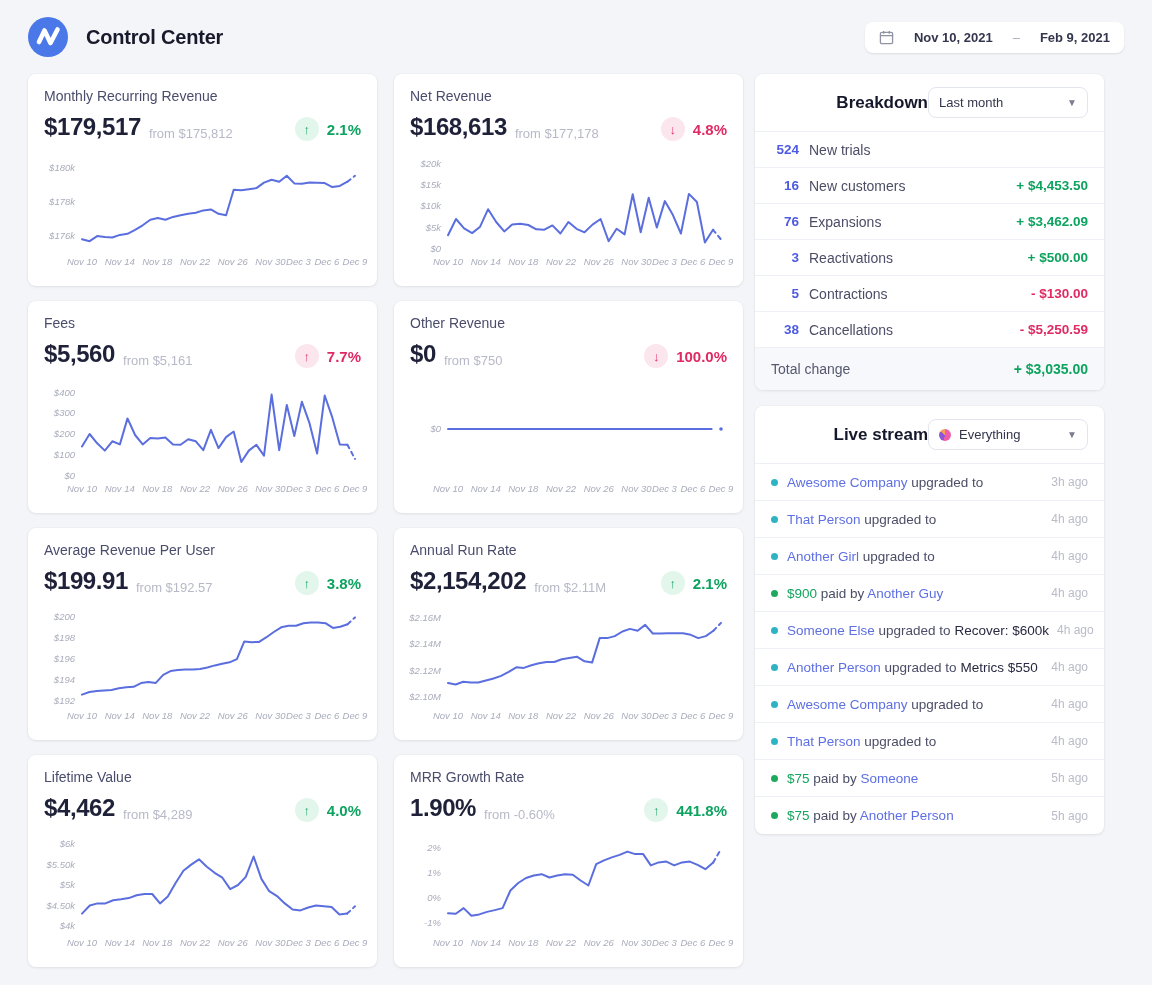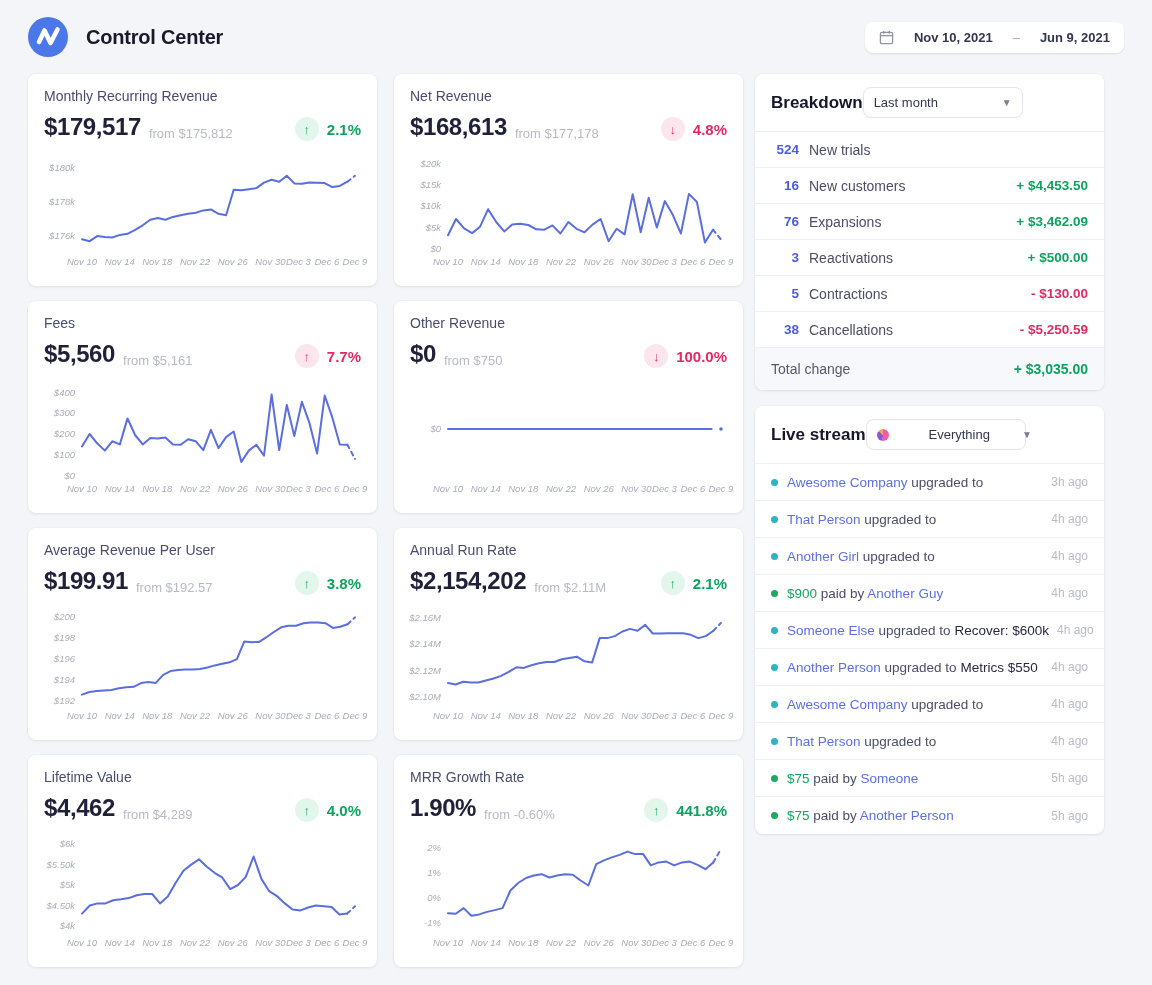--- a/index.html
+++ b/index.html
@@ -42,25 +42,25 @@
   .tone-green .badge-circle { background:#e3f6ec; color:#16a368; }
   .tone-green .change-pct { color:#0da35f; }
   .tone-red .badge-circle { background:#fce6ee; color:#e33069; }
   .tone-red .change-pct { color:#e02a63; }
   .chart-box { margin-top:4px;font-style:italic; }
   .chart-box svg { overflow:visible; display:block; }
   .tick { font-size:9.5px; fill:#a9acbb; font-family:"Liberation Sans", sans-serif; }
 
   
   .panel { background:#fff; border-radius:8px; box-shadow:0 1px 3px rgba(25,28,50,.08), 0 0 0 1px rgba(25,28,50,.02); margin-bottom:16px; }
-  .panel-head { display:flex; align-items:center; justify-content:flex-start; padding:13px 16px; border-bottom:1px solid #edeff4; }
+  .panel-head { display:flex; align-items:center; justify-content:flex-end; padding:13px 16px; border-bottom:1px solid #edeff4; }
   .panel-title { font-size:17px; font-weight:700; color:#15172b; }
   .select {
     display:flex; align-items:center; border:1px solid #e2e5ee; border-radius:8px;
-    padding:7px 10px; font-size:13px; color:#33364d; width:160px; cursor:pointer; background:#fff;gap:32px;
+    padding:7px 10px; font-size:13px; color:#33364d; width:160px; cursor:pointer; background:#fff;
   }
   .select .chev { margin-left:auto; color:#7a7d90; font-size:10px; }
   .pie-dot { width:12px; height:12px; border-radius:50%; margin-right:8px; flex:none;
     background:conic-gradient(#ef5da8 0 55%, #8d56d6 55% 85%, #f59e5b 85% 100%); }
 
   .brow { display:flex; align-items:center; padding:0 16px; height:36px; border-bottom:1px solid #eef0f5; font-size:14px; }
   .brow .cnt { width:28px; text-align:right; color:#4d5ae2; font-weight:700; margin-right:10px; font-size:13.5px; }
   .brow .lbl { color:#4b4e66; }
   .brow .amt { margin-left:auto; font-weight:700; font-size:13.5px; }
   .amt-green { color:#0da35f; } .amt-red { color:#e02a63; }
@@ -92,21 +92,21 @@
     <span class="cal-icon">
       <svg width="15" height="15" viewBox="0 0 16 16" fill="none" stroke="#8f93a3" stroke-width="1.4">
         <rect x="1.5" y="2.5" width="13" height="12" rx="1.5"></rect>
         <line x1="1.5" y1="6" x2="14.5" y2="6"></line>
         <line x1="5" y1="1" x2="5" y2="4"></line>
         <line x1="11" y1="1" x2="11" y2="4"></line>
       </svg>
     </span>
     <span>Nov 10, 2021</span>
     <span class="sep">–</span>
-    <span>Jun 9, 2021</span>
+    <span>Feb 9, 2021</span>
   </div>
 </header>
 
 <main class="layout">
   <section class="cards-grid" id="cards-grid">
       <article class="card">
     <div class="card-title">Monthly Recurring Revenue</div>
     <div class="value-row">
       <span class="big-value">$179,517</span>
       <span class="prev-value">from $175,812</span>

